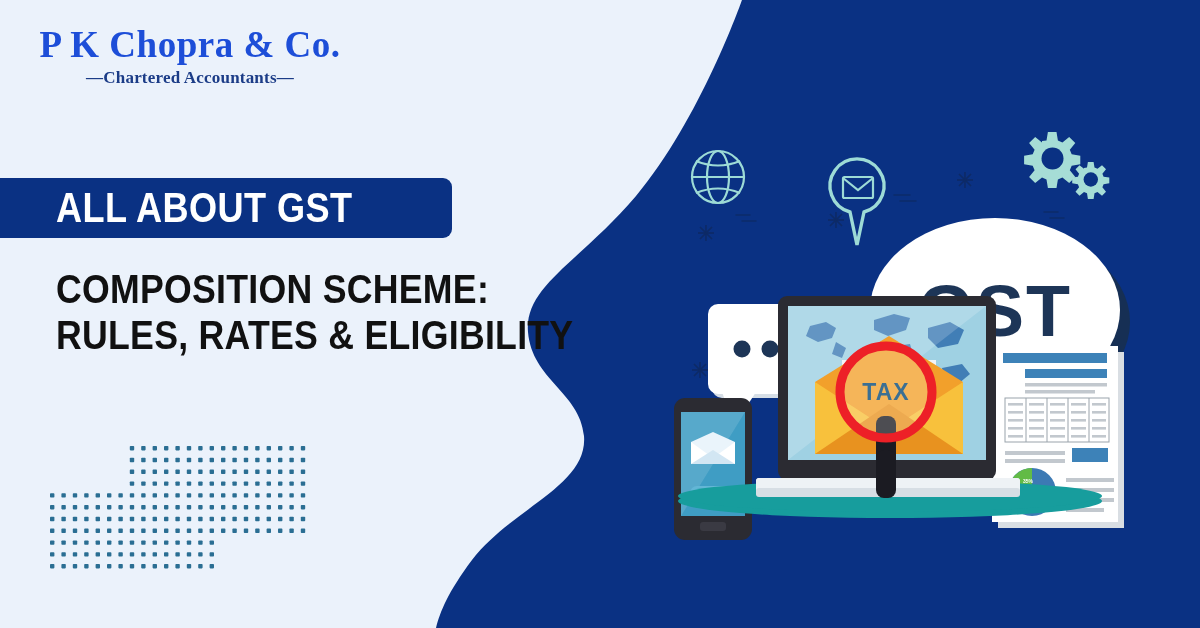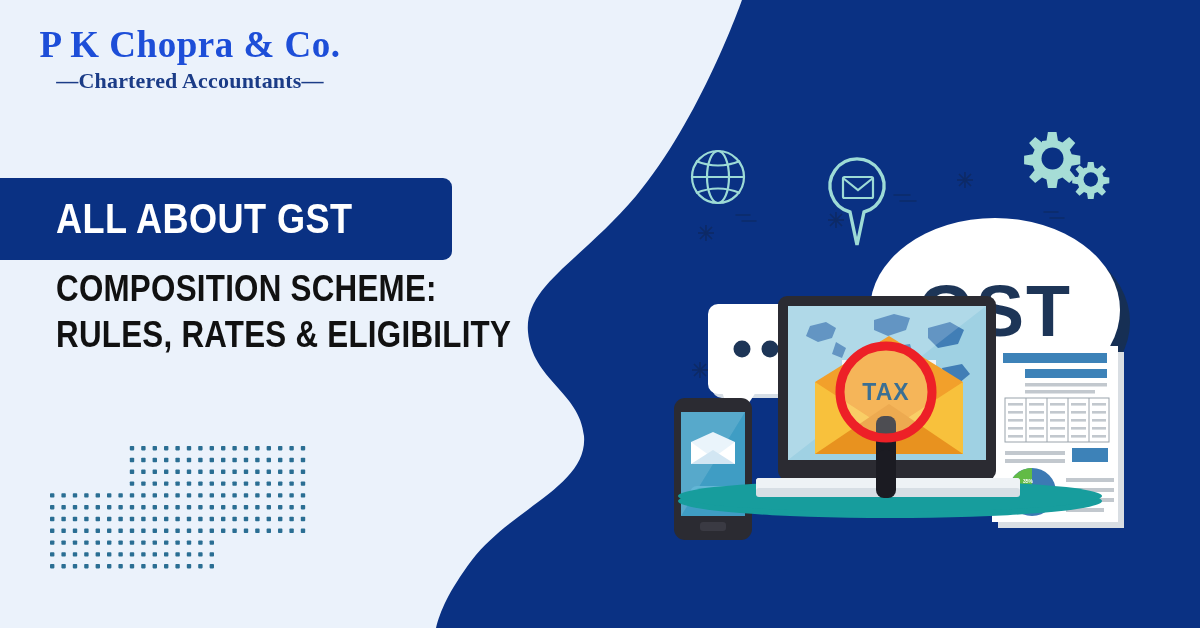--- a/index.html
+++ b/index.html
@@ -32,31 +32,31 @@
     font-weight:bold;
     font-size:37px;
     letter-spacing:0.5px;
     color:#1d4ed8;
     line-height:1.05;
     white-space:nowrap;
   }
   .logo-sub {
     font-family:"Liberation Serif", serif;
     font-weight:bold;
-    font-size:22px;
+    font-size:17px;
     color:#1b3c87;
     white-space:nowrap;
     margin-top:3px;
     letter-spacing:0.2px;
   }
 
   
   .kicker-bar {
     position:absolute; left:0; top:178px;
-    height:82px; width:452px;
+    height:60px; width:452px;
     background:#0a3183;
     border-top-right-radius:9px;
     border-bottom-right-radius:9px;
     display:flex; align-items:center;
   }
   .kicker-text {
     color:#ffffff;
     font-family:"Liberation Sans Narrow","Liberation Sans",sans-serif;
     font-weight:bold;
     font-size:42px;
@@ -65,21 +65,21 @@
     transform:scaleX(0.86);
     transform-origin:left center;
     white-space:nowrap;
   }
   .subhead {
     position:absolute; left:56px; top:266px;
     width:520px;
     color:#111111;
     font-family:"Liberation Sans Narrow","Liberation Sans",sans-serif;
     font-weight:bold;
-    font-size:36px;
+    font-size:41px;
     line-height:46px;
     letter-spacing:0.3px;
   }
   .subhead span { display:block; transform:scaleX(0.87); transform-origin:left center; white-space:nowrap; }
 
   
   .dots { position:absolute; left:50px; top:446px; }
 
   
   .art { position:absolute; left:660px; top:120px; width:500px; height:420px; }

